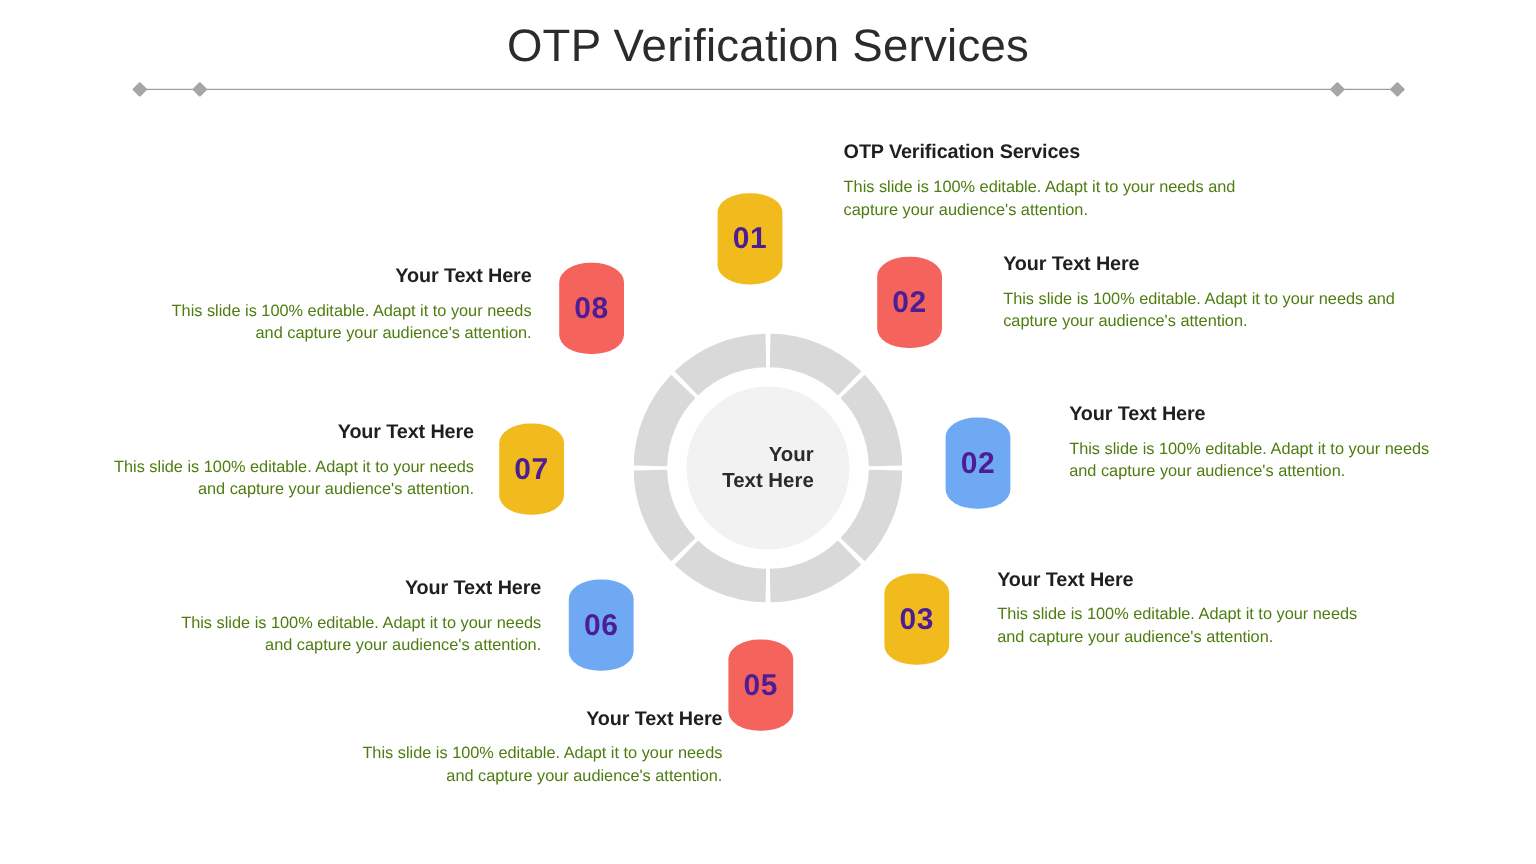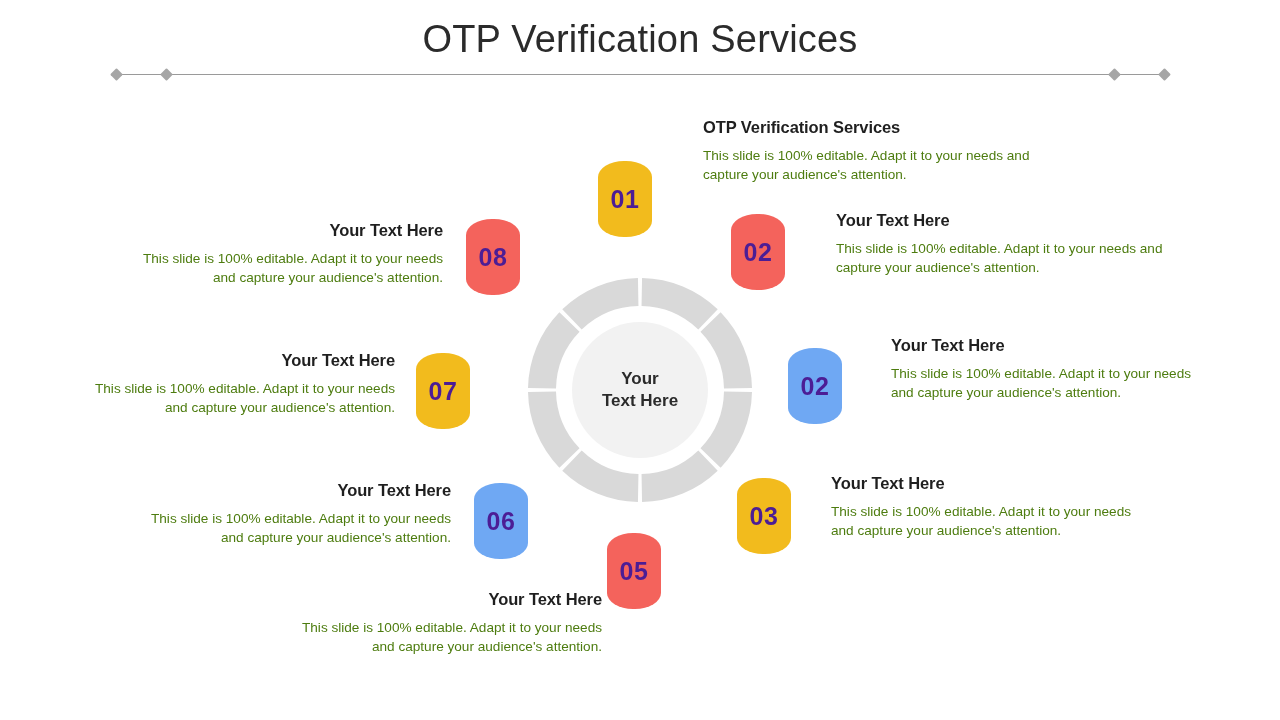--- a/index.html
+++ b/index.html
@@ -40,21 +40,21 @@
   #divider .dot.d4 { left:1160px; }
 
   
   #hub { position:absolute; left:528px; top:278px; width:224px; height:224px; }
   #hub .ring { position:absolute; inset:0; }
   #hub .inner {
     position:absolute; left:44px; top:44px; width:136px; height:136px;
     border-radius:50%;
     background:#f2f2f2;
     display:flex; align-items:center; justify-content:center;
-    text-align:center;
+    text-align:right;
     font-size:17px; font-weight:700; color:#2b2b2b;
     line-height:1.28;
   }
 
   
   .badge {
     position:absolute;
     width:54px; height:76px;
     border-radius:26px/16px;
     display:flex; align-items:center; justify-content:center;

